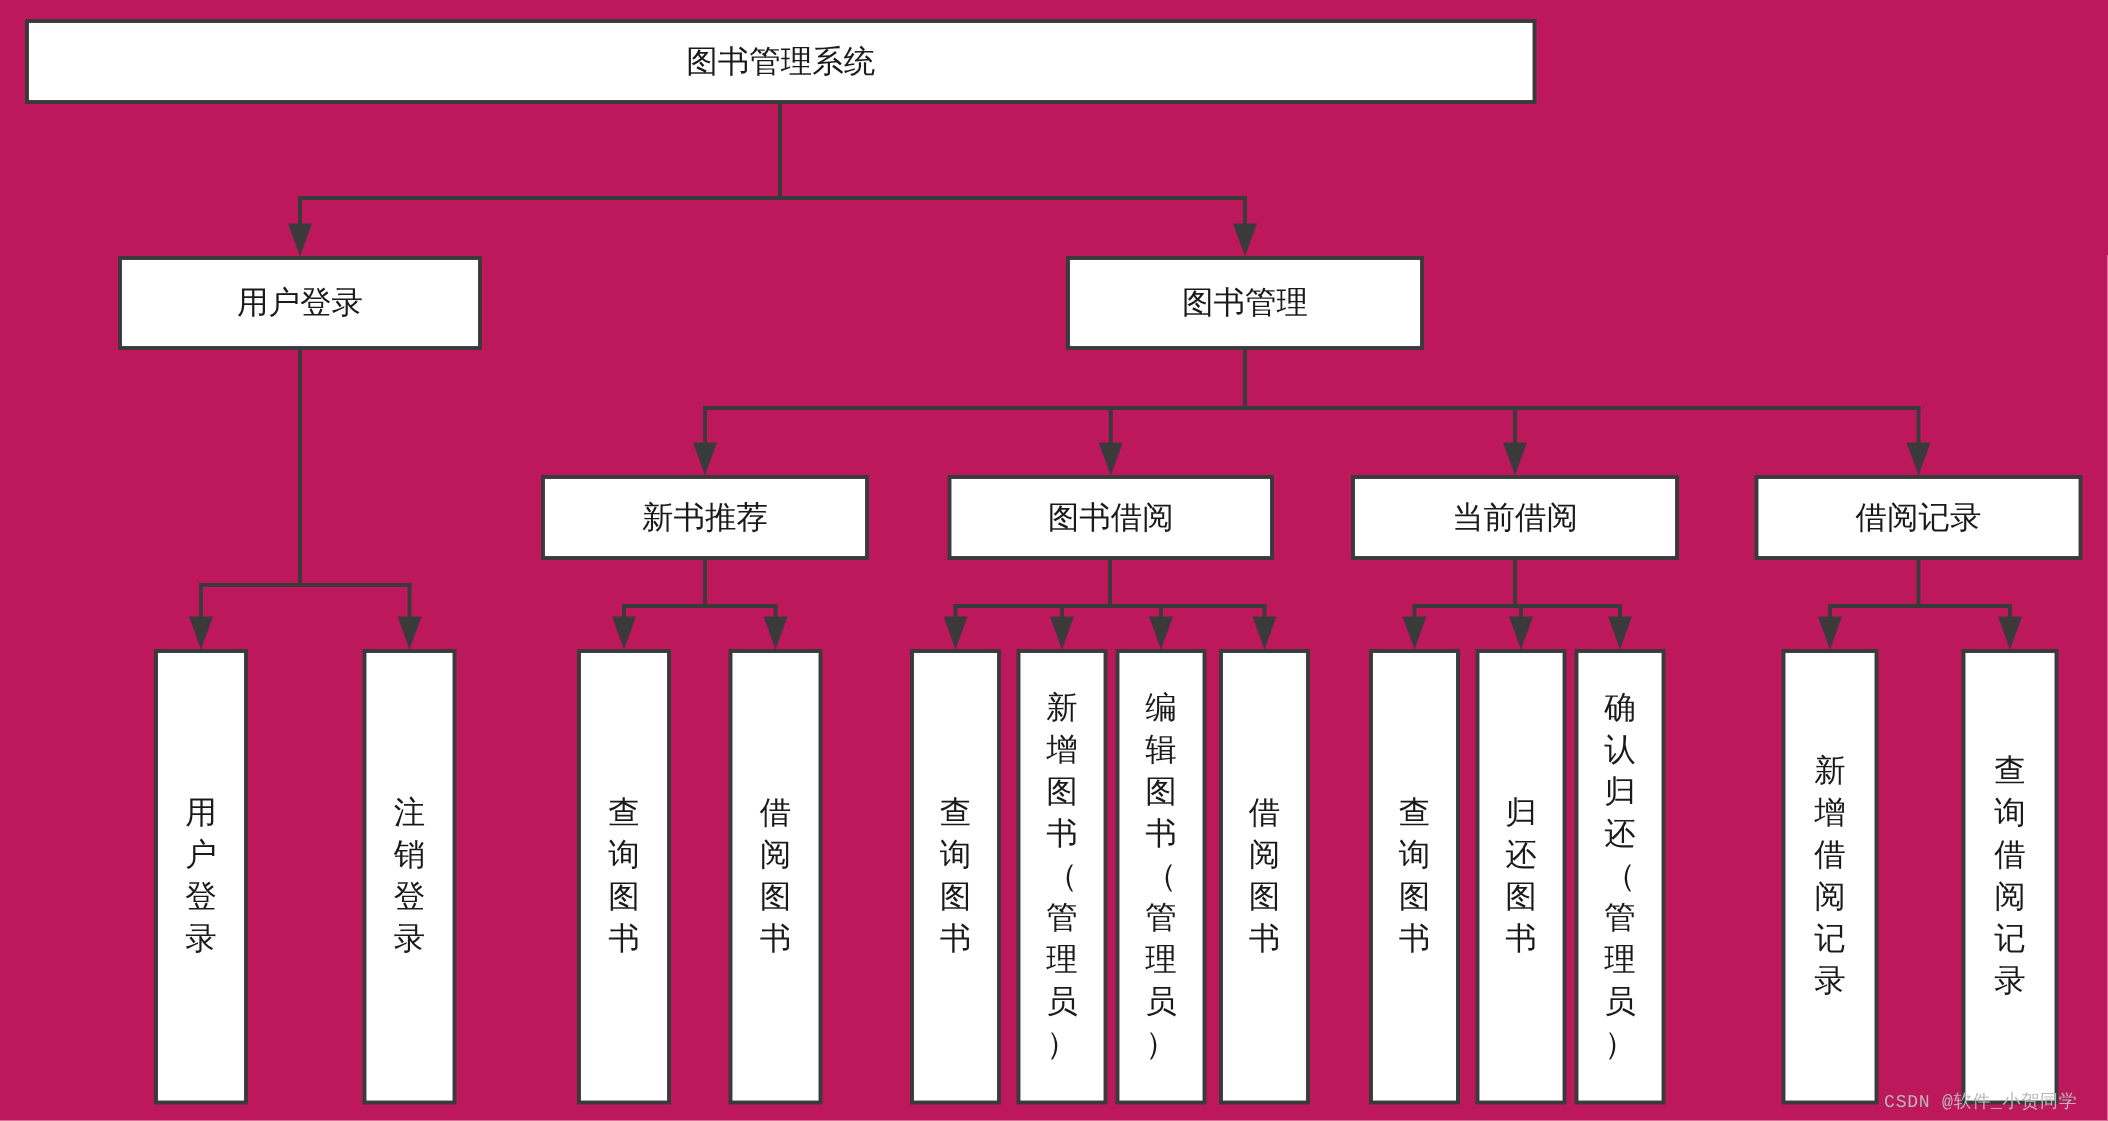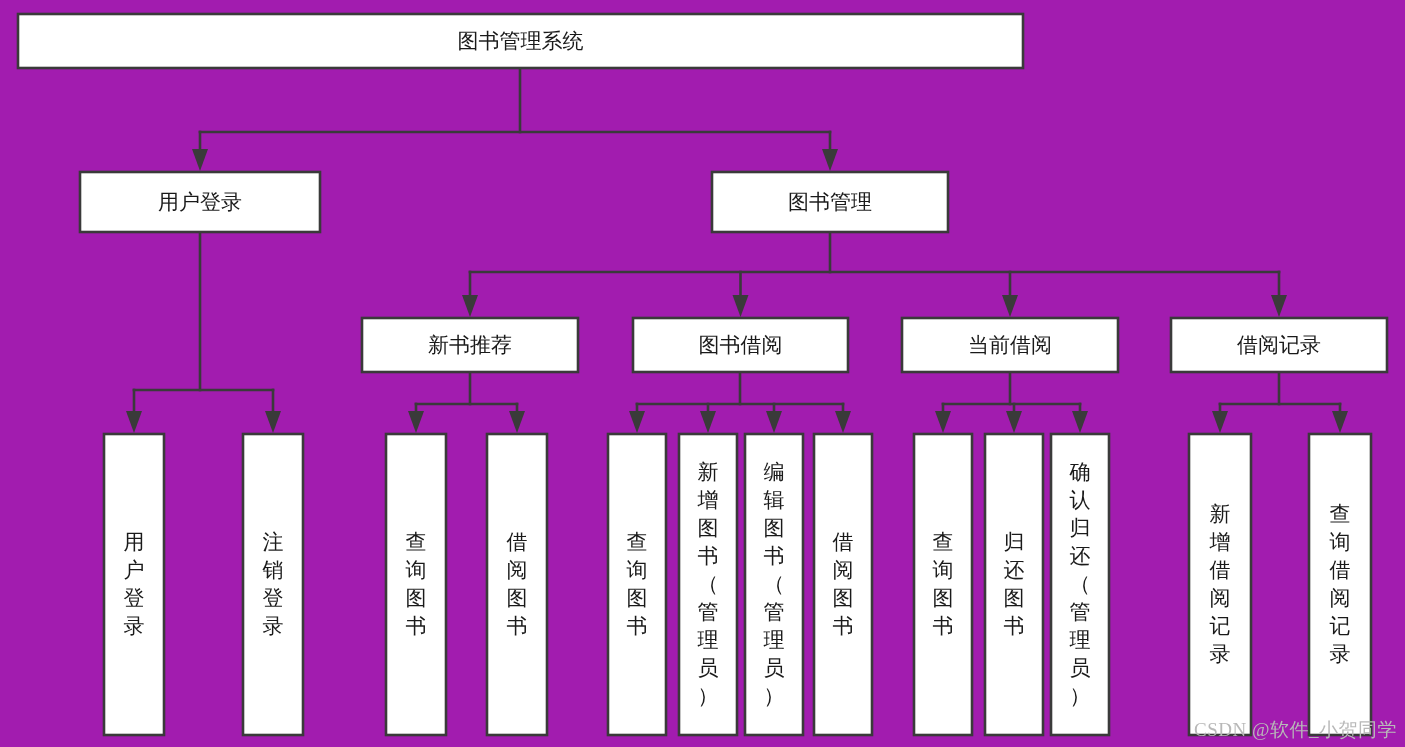--- a/index.html
+++ b/index.html
@@ -11,21 +11,21 @@
   body {
     width: 1405px;
     height: 747px;
     overflow: hidden;
     font-family: "DejaVu Sans", "Liberation Sans", sans-serif;
   }
   #diagram-root {
     position: relative;
     width: 1405px;
     height: 747px;
-    background: #a21caf;
+    background: #be185d;
   }
   svg#flowchart {
     position: absolute;
     left: 0;
     top: 0;
     width: 1405px;
     height: 747px;
     display: block;
   }
   .node-box {
@@ -55,24 +55,24 @@
   .node-label-v {
     fill: #1a1a1a;
     font-family: "DejaVu Sans", "Liberation Sans", sans-serif;
     font-size: 21px;
     text-anchor: middle;
     dominant-baseline: middle;
     white-space: pre;
   }
   .watermark-text {
     position: absolute;
-    right: 8px;
+    right: 20px;
     bottom: 4px;
-    font-family: Liberation Serif, serif;
-    font-size: 19px;
+    font-family: Liberation Mono, monospace;
+    font-size: 12px;
     color: #b8b8b8;
     letter-spacing: 0.5px;
     white-space: nowrap;
     pointer-events: none;
   }
 </style>
 </head>
 <body>
 
 <div id="diagram-root">

